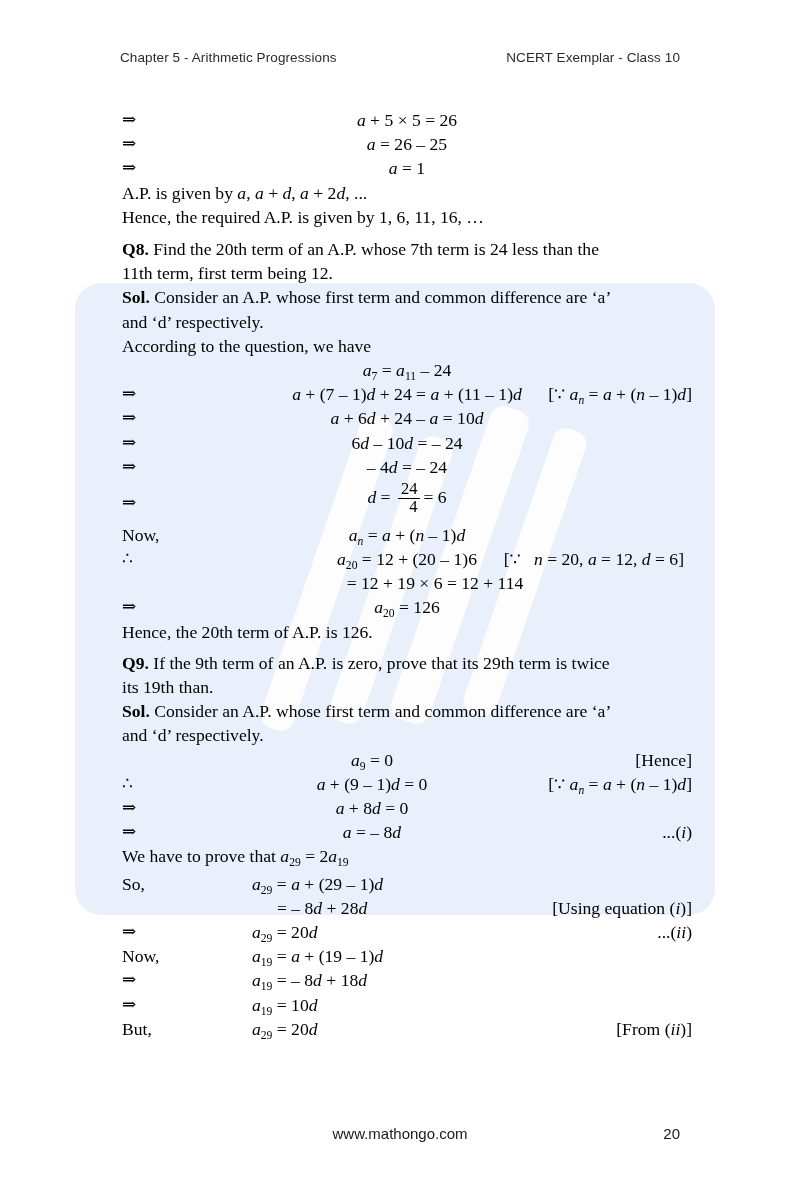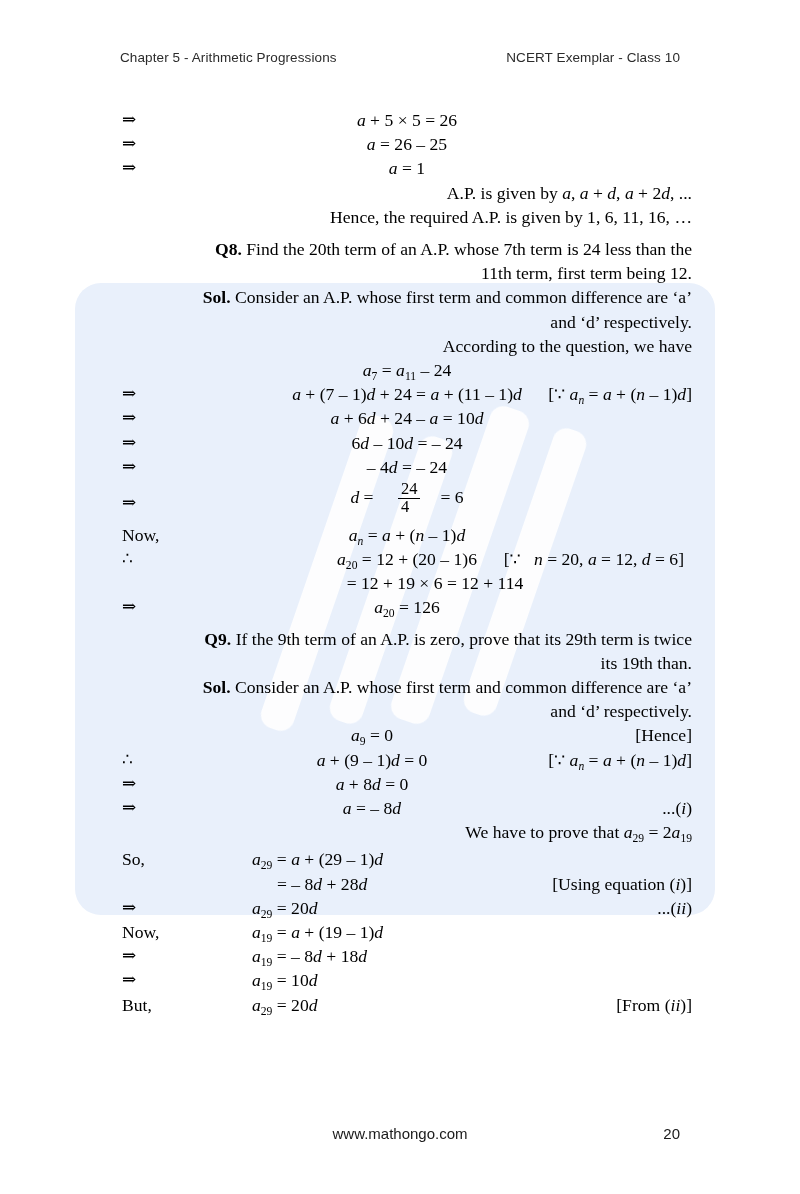--- a/index.html
+++ b/index.html
@@ -110,43 +110,42 @@
     text-align: right;
     width: 240px;
   }
   .note.wide { width: 300px; }
 
   
   .para {
     font-size: 17.6px;
     line-height: 24.2px;
     white-space: nowrap;
-    text-align: right;
   }
 
   i, .it { font-style: italic; }
   b, .bd { font-weight: bold; }
 
   sub {
     font-size: 11.6px;
     vertical-align: baseline;
     position: relative;
     top: 4px;
     font-style: italic;
   }
   sub.rom { font-style: normal; }
 
   
   .frac {
     display: inline-block;
     vertical-align: middle;
-    text-align: left;
+    text-align: right;
     position: relative;
     top: -1px;
-    margin: 0 20px;
+    margin: 0 3px;
     line-height: 1.02;
   }
   .frac .num { display: block; font-size: 16.5px; padding: 0 3px; }
   .frac .den { display: block; font-size: 16.5px; border-top: 1.3px solid #000; padding: 0 3px; }
 
   
   .line.frac-line { height: 44px; }
   .line.frac-line .op { top: 12px; }
   .line.frac-line .eq { top: 3px; }
 
@@ -255,20 +254,21 @@
         <span class="note wide" style="right:8px">[∵&nbsp;&nbsp;&nbsp;<i>n</i> = 20, <i>a</i> = 12, <i>d</i> = 6]</span>
       </div>
       <div class="line">
         <span class="eq" style="text-align:center;left:148px">= 12 + 19 × 6 = 12 + 114</span>
       </div>
       <div class="line">
         <span class="op sym">⇒</span>
         <span class="eq"><i>a</i><sub class="rom">20</sub> = 126</span>
       </div>
 
+      <div class="para">Hence, the 20th term of A.P. is 126.</div>
 
       <div style="height:7px"></div>
 
       <div class="para">
         <b>Q9.</b>
         <span>If the 9th term of an A.P. is zero, prove that its 29th term is twice</span>
       </div>
       <div class="para">its 19th than.</div>
 
       <div class="para">

